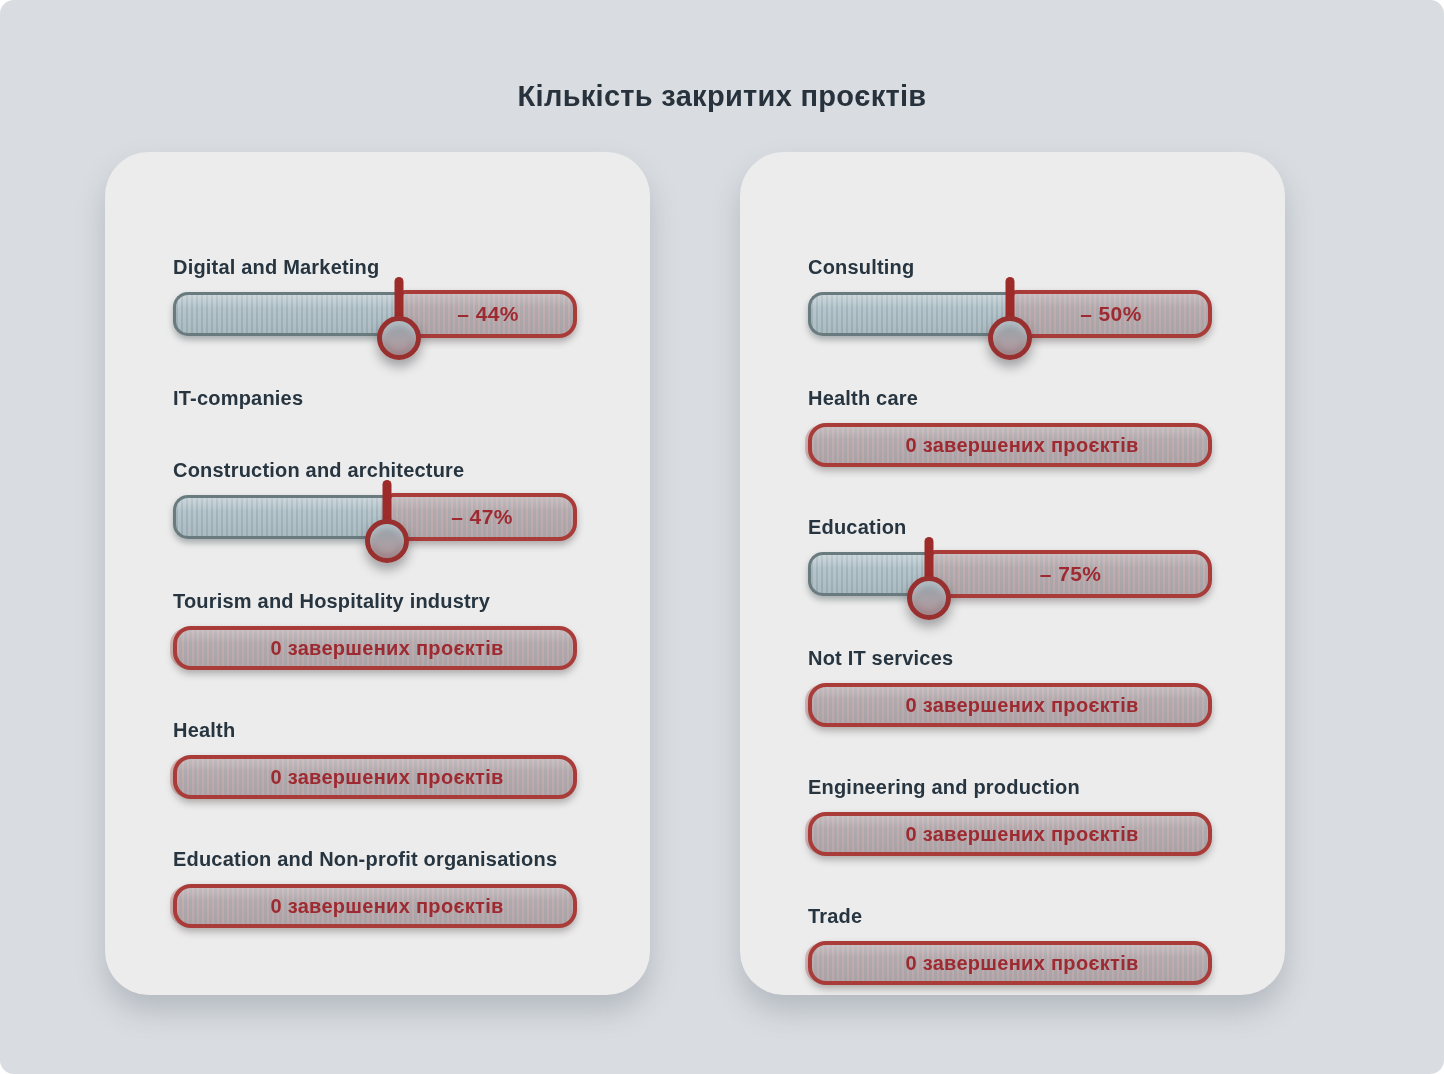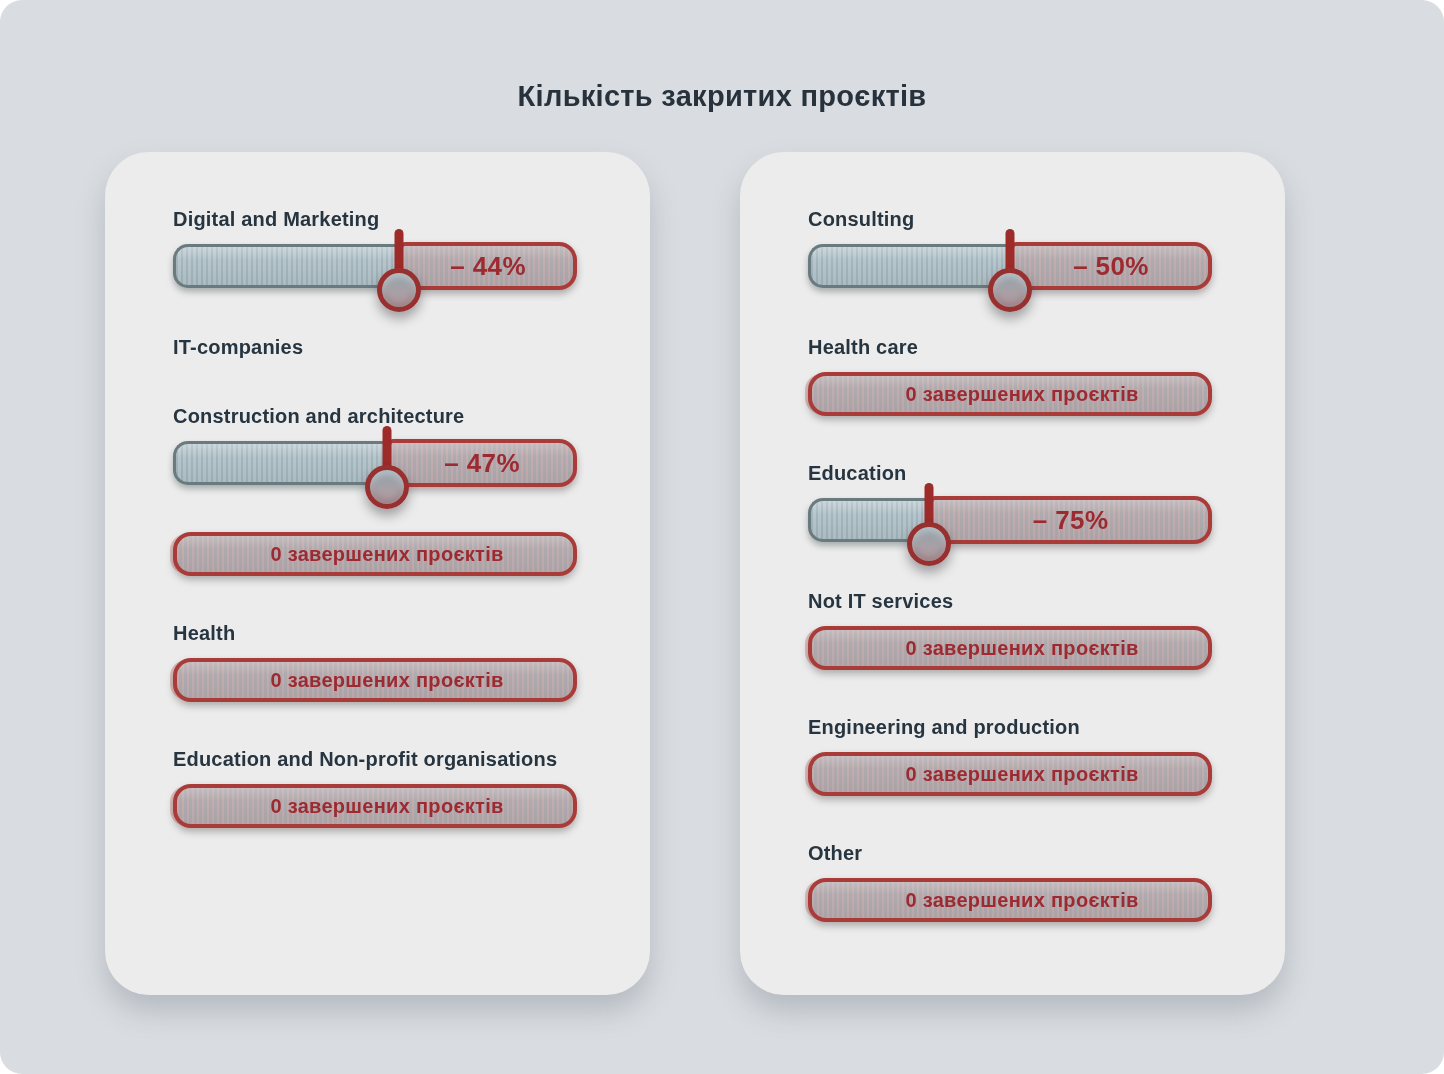--- a/index.html
+++ b/index.html
@@ -1,38 +1,38 @@
 <!DOCTYPE html>
 <html><head>
 <meta charset="utf-8">
 <style>
   html,body { margin:0; padding:0; background:#ffffff; }
   body { font-family:"Liberation Sans", sans-serif; }
 
   .page {
     position:relative; width:1444px; height:1074px;
-    background:#d9dde1; border-radius:22px; overflow:hidden;
+    background:#d9dde1; border-radius:14px; overflow:hidden;
   }
 
   .title {
     position:absolute; top:80px; left:0; width:100%;
     margin:0; text-align:center;
     font-size:29px; font-weight:700; color:#28323c; letter-spacing:0.3px;
   }
 
   .card {
     position:absolute; top:152px; width:545px; height:843px;
     background:#ececec; border-radius:44px;
     box-shadow:0 16px 28px rgba(105,115,128,0.32);
     padding:55px 73px 0 68px; box-sizing:border-box;
   }
   .card-left  { left:105px; }
   .card-right { left:740px; }
 
-  .row { margin-bottom:45px; }
+  .row { margin-bottom:45px;margin-top:48px; }
 
   .row-label {
     font-size:20px; font-weight:700; color:#273540;
     line-height:24px; margin-bottom:11px; letter-spacing:0.2px;
   }
 
   
   .slider { position:relative; height:48px; --pos:50%; }
 
   .seg-left {
@@ -53,21 +53,21 @@
     border:4px solid #a93b39;
     border-radius:6px 18px 18px 6px;
     background-color:#b3acaf;
     background-image:
       linear-gradient(180deg, rgba(255,255,255,0.22) 0%, rgba(255,255,255,0) 35%, rgba(40,25,25,0.05) 100%),
       repeating-linear-gradient(90deg, #c2aeb0 0 2px, #afaaae 2px 5px);
     box-shadow:0 4px 7px rgba(82,70,72,0.40);
     display:flex; align-items:center; justify-content:center;
   }
 
-  .pct { font-size:26px; font-weight:700; color:#9e2a31; letter-spacing:0.4px; }
+  .pct { font-size:21px; font-weight:700; color:#9e2a31; letter-spacing:0.4px; }
 
   .stem {
     position:absolute; left:var(--pos); top:-13px; width:9px; height:61px;
     transform:translateX(-50%);
     background:#9c2b29; border-radius:5px 5px 2px 2px; z-index:3;
   }
 
   .knob {
     position:absolute; left:var(--pos); top:48px;
     transform:translate(-50%,-50%);
@@ -127,20 +127,21 @@
         <div class="seg-left"></div>
         <div class="seg-right">
           <span class="pct">– 47%</span>
         </div>
         <div class="stem"></div>
         <div class="knob"></div>
       </div>
     </div>
 
     <div class="row">
+      <div class="row-label">Tourism and Hospitality industry</div>
       <div class="zero-bar">
         <span class="zero-text">0 завершених проєктів</span>
       </div>
     </div>
 
     <div class="row">
       <div class="row-label">Health</div>
       <div class="zero-bar">
         <span class="zero-text">0 завершених проєктів</span>
       </div>
@@ -196,21 +197,21 @@
     </div>
 
     <div class="row">
       <div class="row-label">Engineering and production</div>
       <div class="zero-bar">
         <span class="zero-text">0 завершених проєктів</span>
       </div>
     </div>
 
     <div class="row">
-      <div class="row-label">Other</div>
+      <div class="row-label">Trade</div>
       <div class="zero-bar">
         <span class="zero-text">0 завершених проєктів</span>
       </div>
     </div>
 
   </div>
 
 </div>
 
 </body></html>

